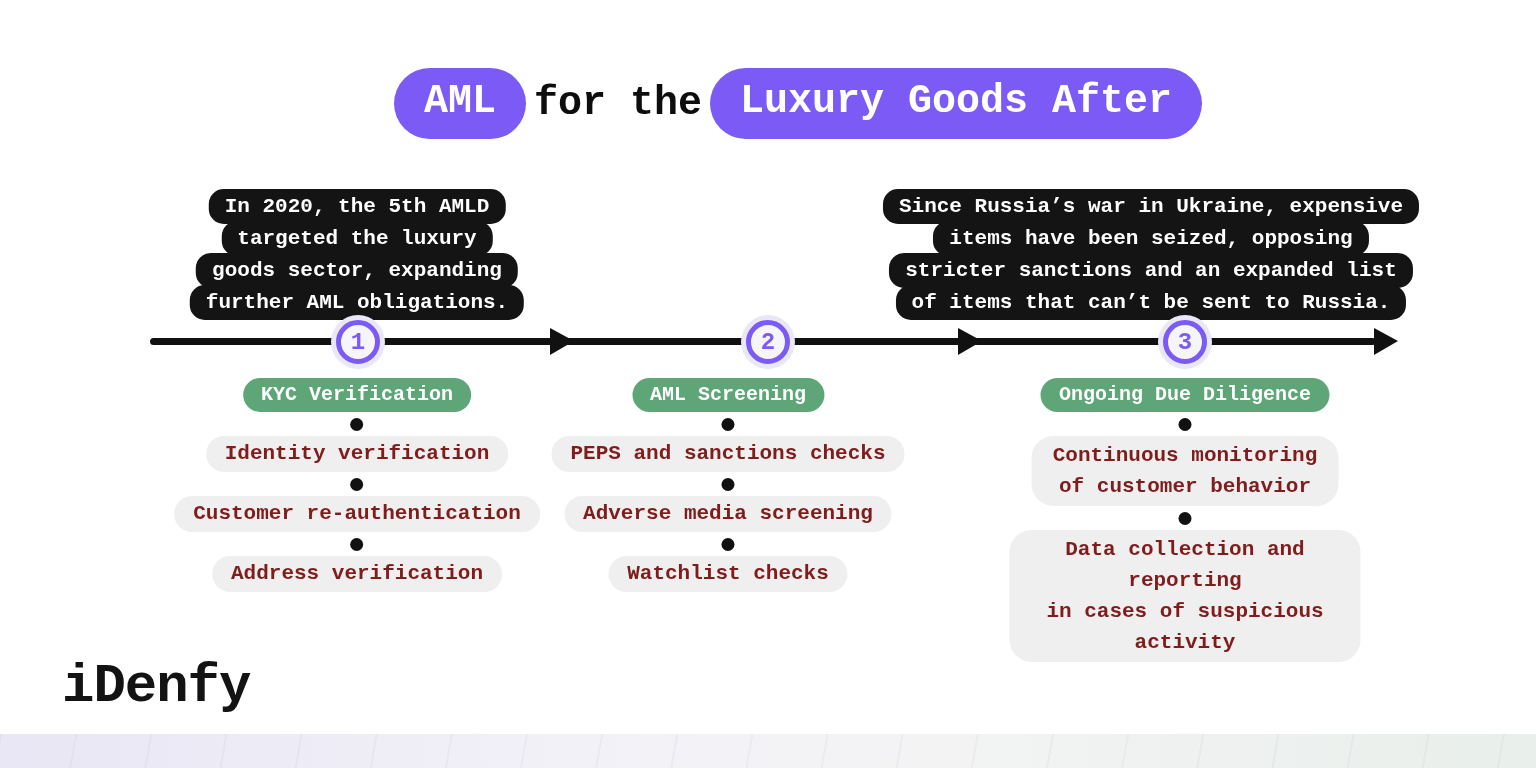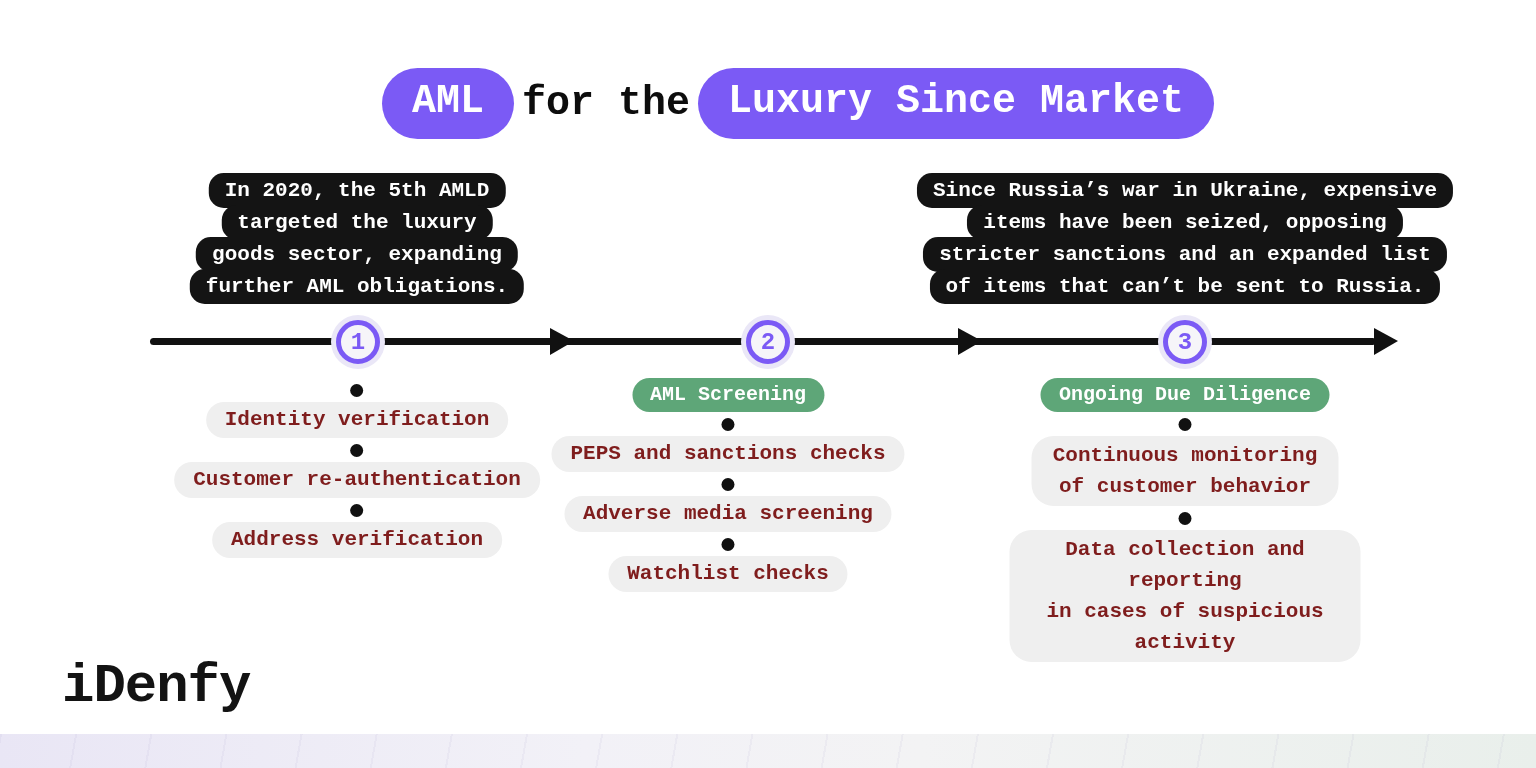--- a/index.html
+++ b/index.html
@@ -22,27 +22,27 @@
     color:#0d0d0d; font-size:40px; font-weight:700; padding:0 3px; white-space:nowrap;
   }
 
   
   .bubble {
     position:absolute; top:172px; display:flex; flex-direction:column; align-items:center;
     transform:translateX(-50%);
   }
   .bubble.c1 { left:357px; }
   .bubble.c2 { left:768px; }
-  .bubble.c3 { left:1185px; }
+  .bubble.c3 { left:1151px; }
   .bline {
     background:#141414; color:#ffffff; font-size:21px; font-weight:700;
     line-height:25px; padding:5px 16px; border-radius:15px; margin-top:-3px;
     white-space:nowrap; text-align:center;
   }
-  .bline:first-child { margin-top:1px; }
+  .bline:first-child { margin-top:17px; }
 
   
   .tl-line {
     position:absolute; left:150px; top:338px; width:1226px; height:7px;
     background:#111111; border-radius:4px;
   }
   .tl-arrow {
     position:absolute; top:328px; width:0; height:0;
     border-top:13px solid transparent; border-bottom:14px solid transparent;
     border-left:24px solid #111111;
@@ -97,21 +97,21 @@
   }
 </style>
 </head>
 <body>
 
 <div class="canvas">
 
   <div class="title-row">
     <span class="title-pill">AML</span>
     <span class="title-connector">for the</span>
-    <span class="title-pill">Luxury Since Market</span>
+    <span class="title-pill">Luxury Goods After</span>
   </div>
 
   <div class="bubble c1">
     <div class="bline">In 2020, the 5th AMLD</div>
     <div class="bline">targeted the luxury</div>
     <div class="bline">goods sector, expanding</div>
     <div class="bline">further AML obligations.</div>
   </div>
   <div class="bubble c3">
     <div class="bline">Since Russia’s war in Ukraine, expensive</div>
@@ -128,20 +128,21 @@
     <div class="step-circle-inner">1</div>
   </div>
   <div class="step-circle c2">
     <div class="step-circle-inner">2</div>
   </div>
   <div class="step-circle c3">
     <div class="step-circle-inner">3</div>
   </div>
 
   <div class="col c1">
+    <div class="badge">KYC Verification</div>
     <div class="dot"></div>
     <div class="pill">Identity verification</div>
     <div class="dot"></div>
     <div class="pill">Customer re-authentication</div>
     <div class="dot"></div>
     <div class="pill">Address verification</div>
   </div>
 
   <div class="col c2">
     <div class="badge">AML Screening</div>

